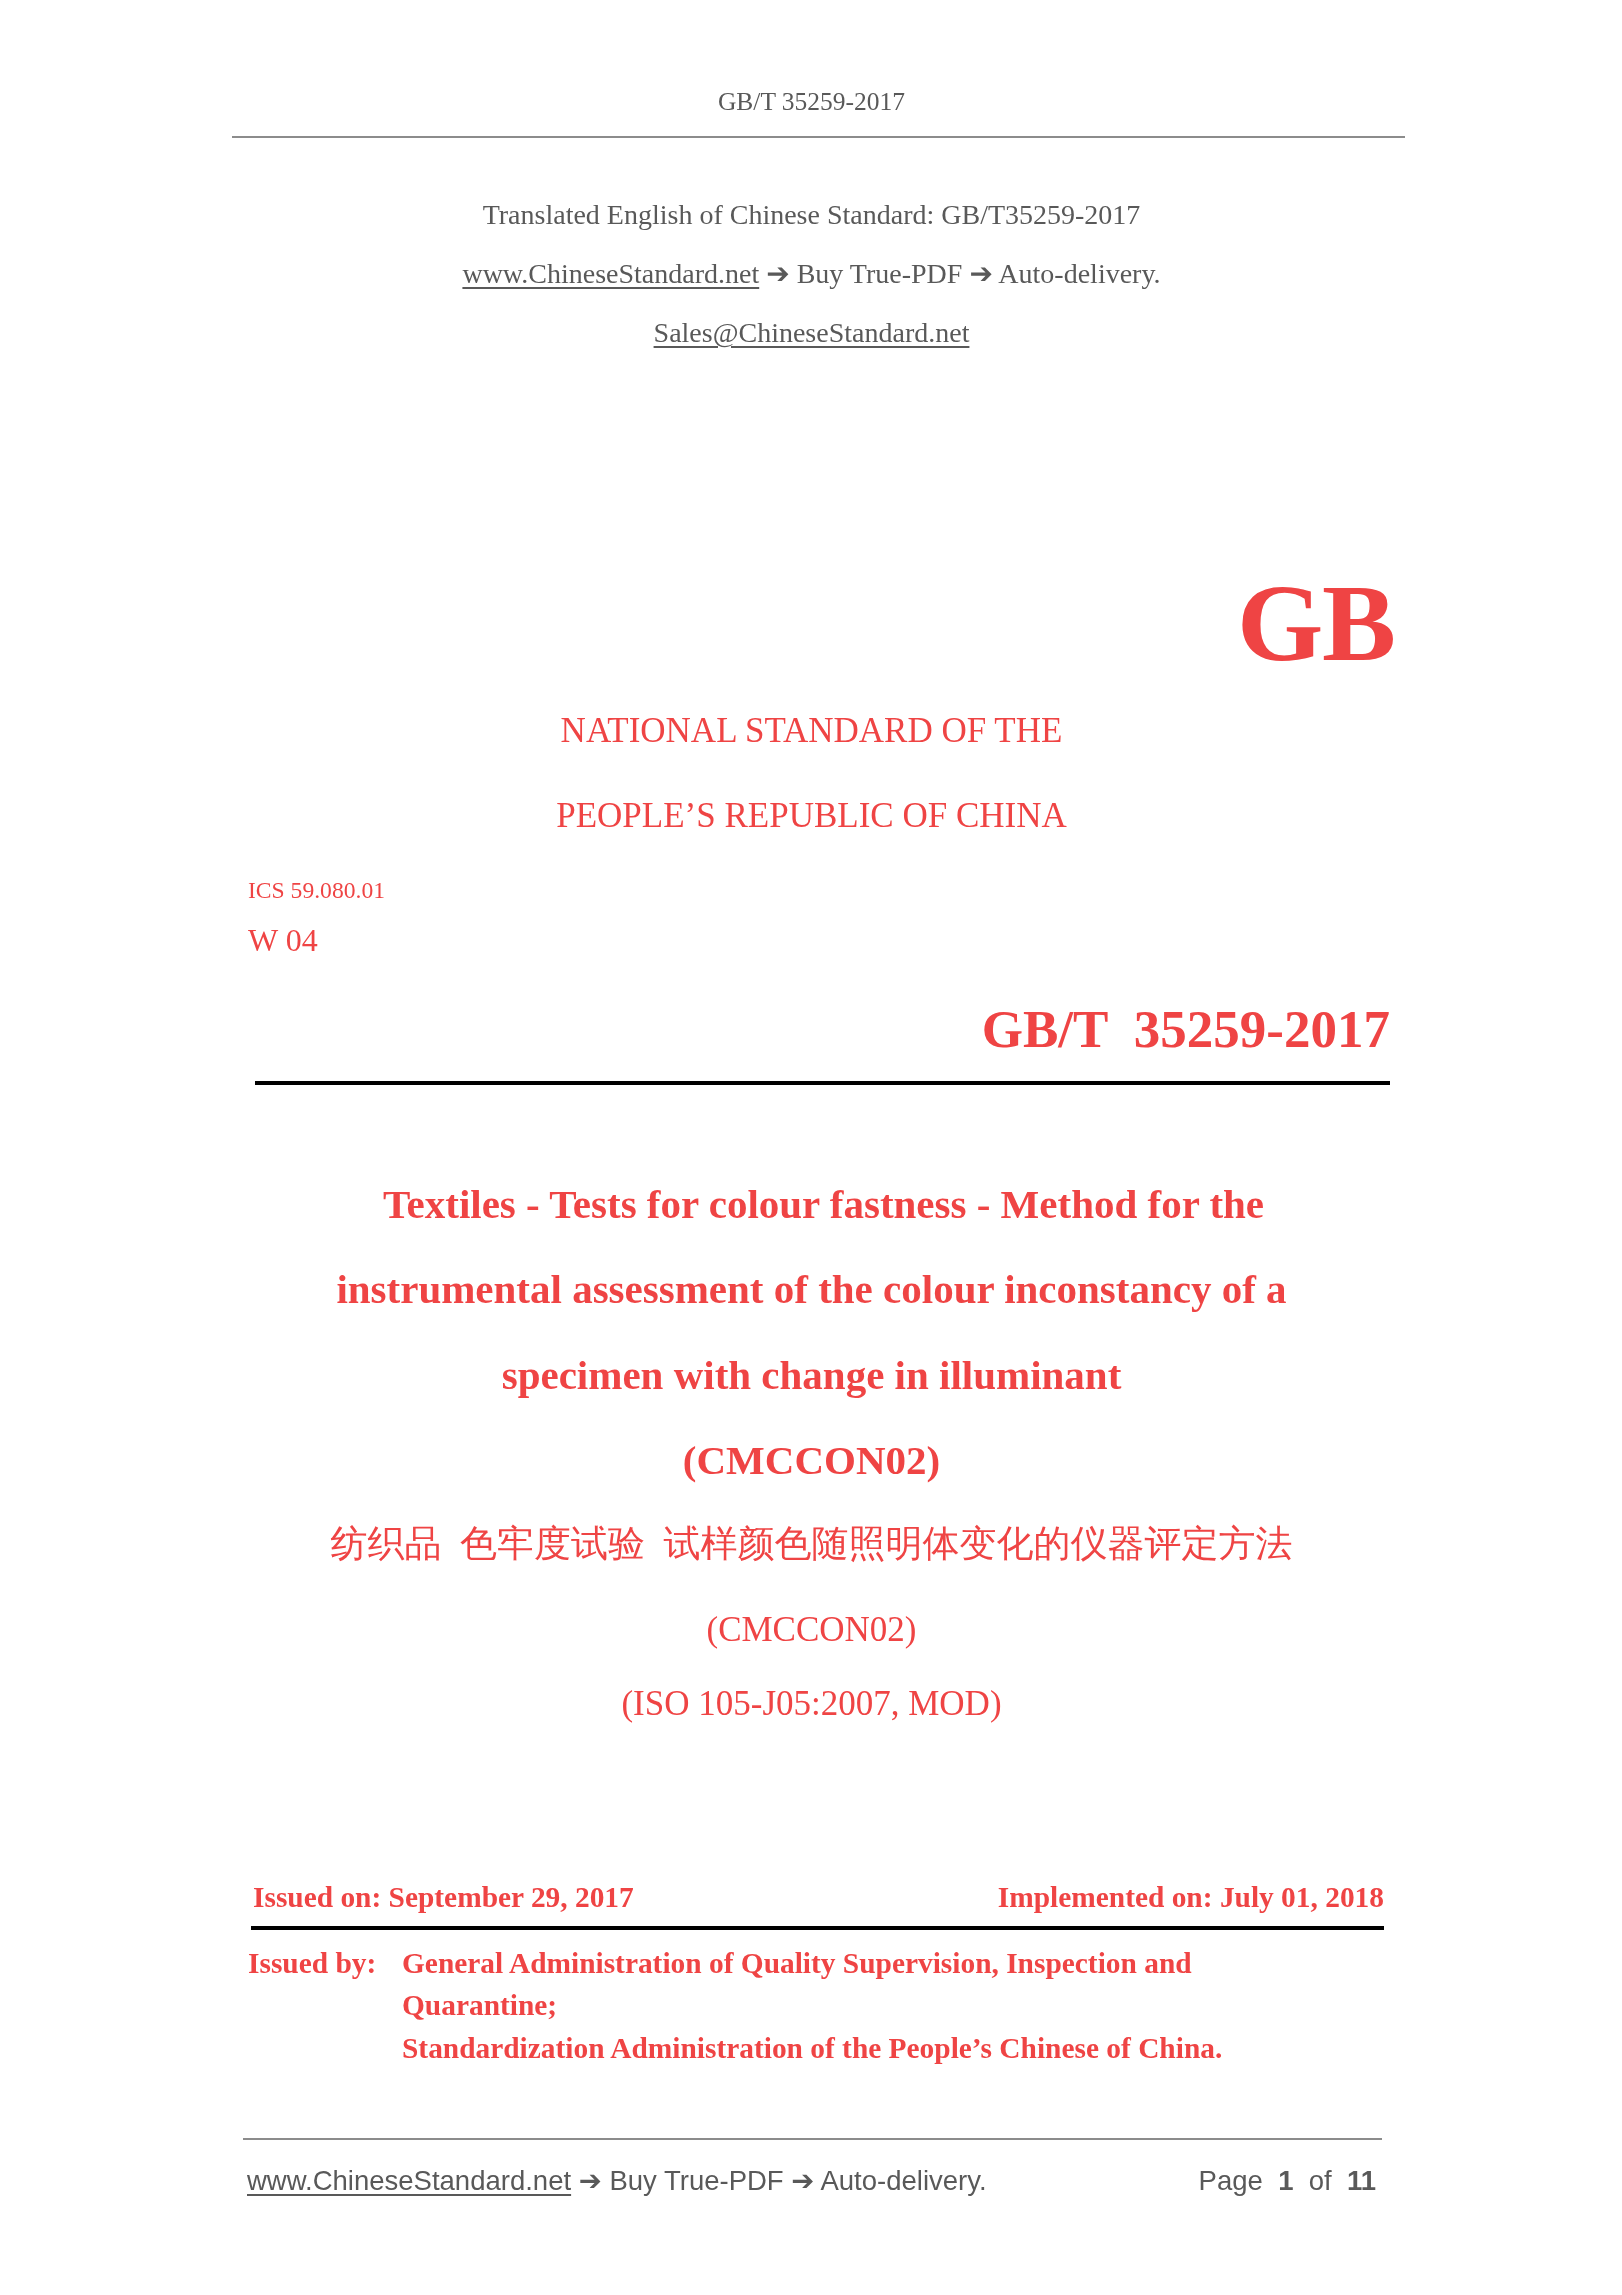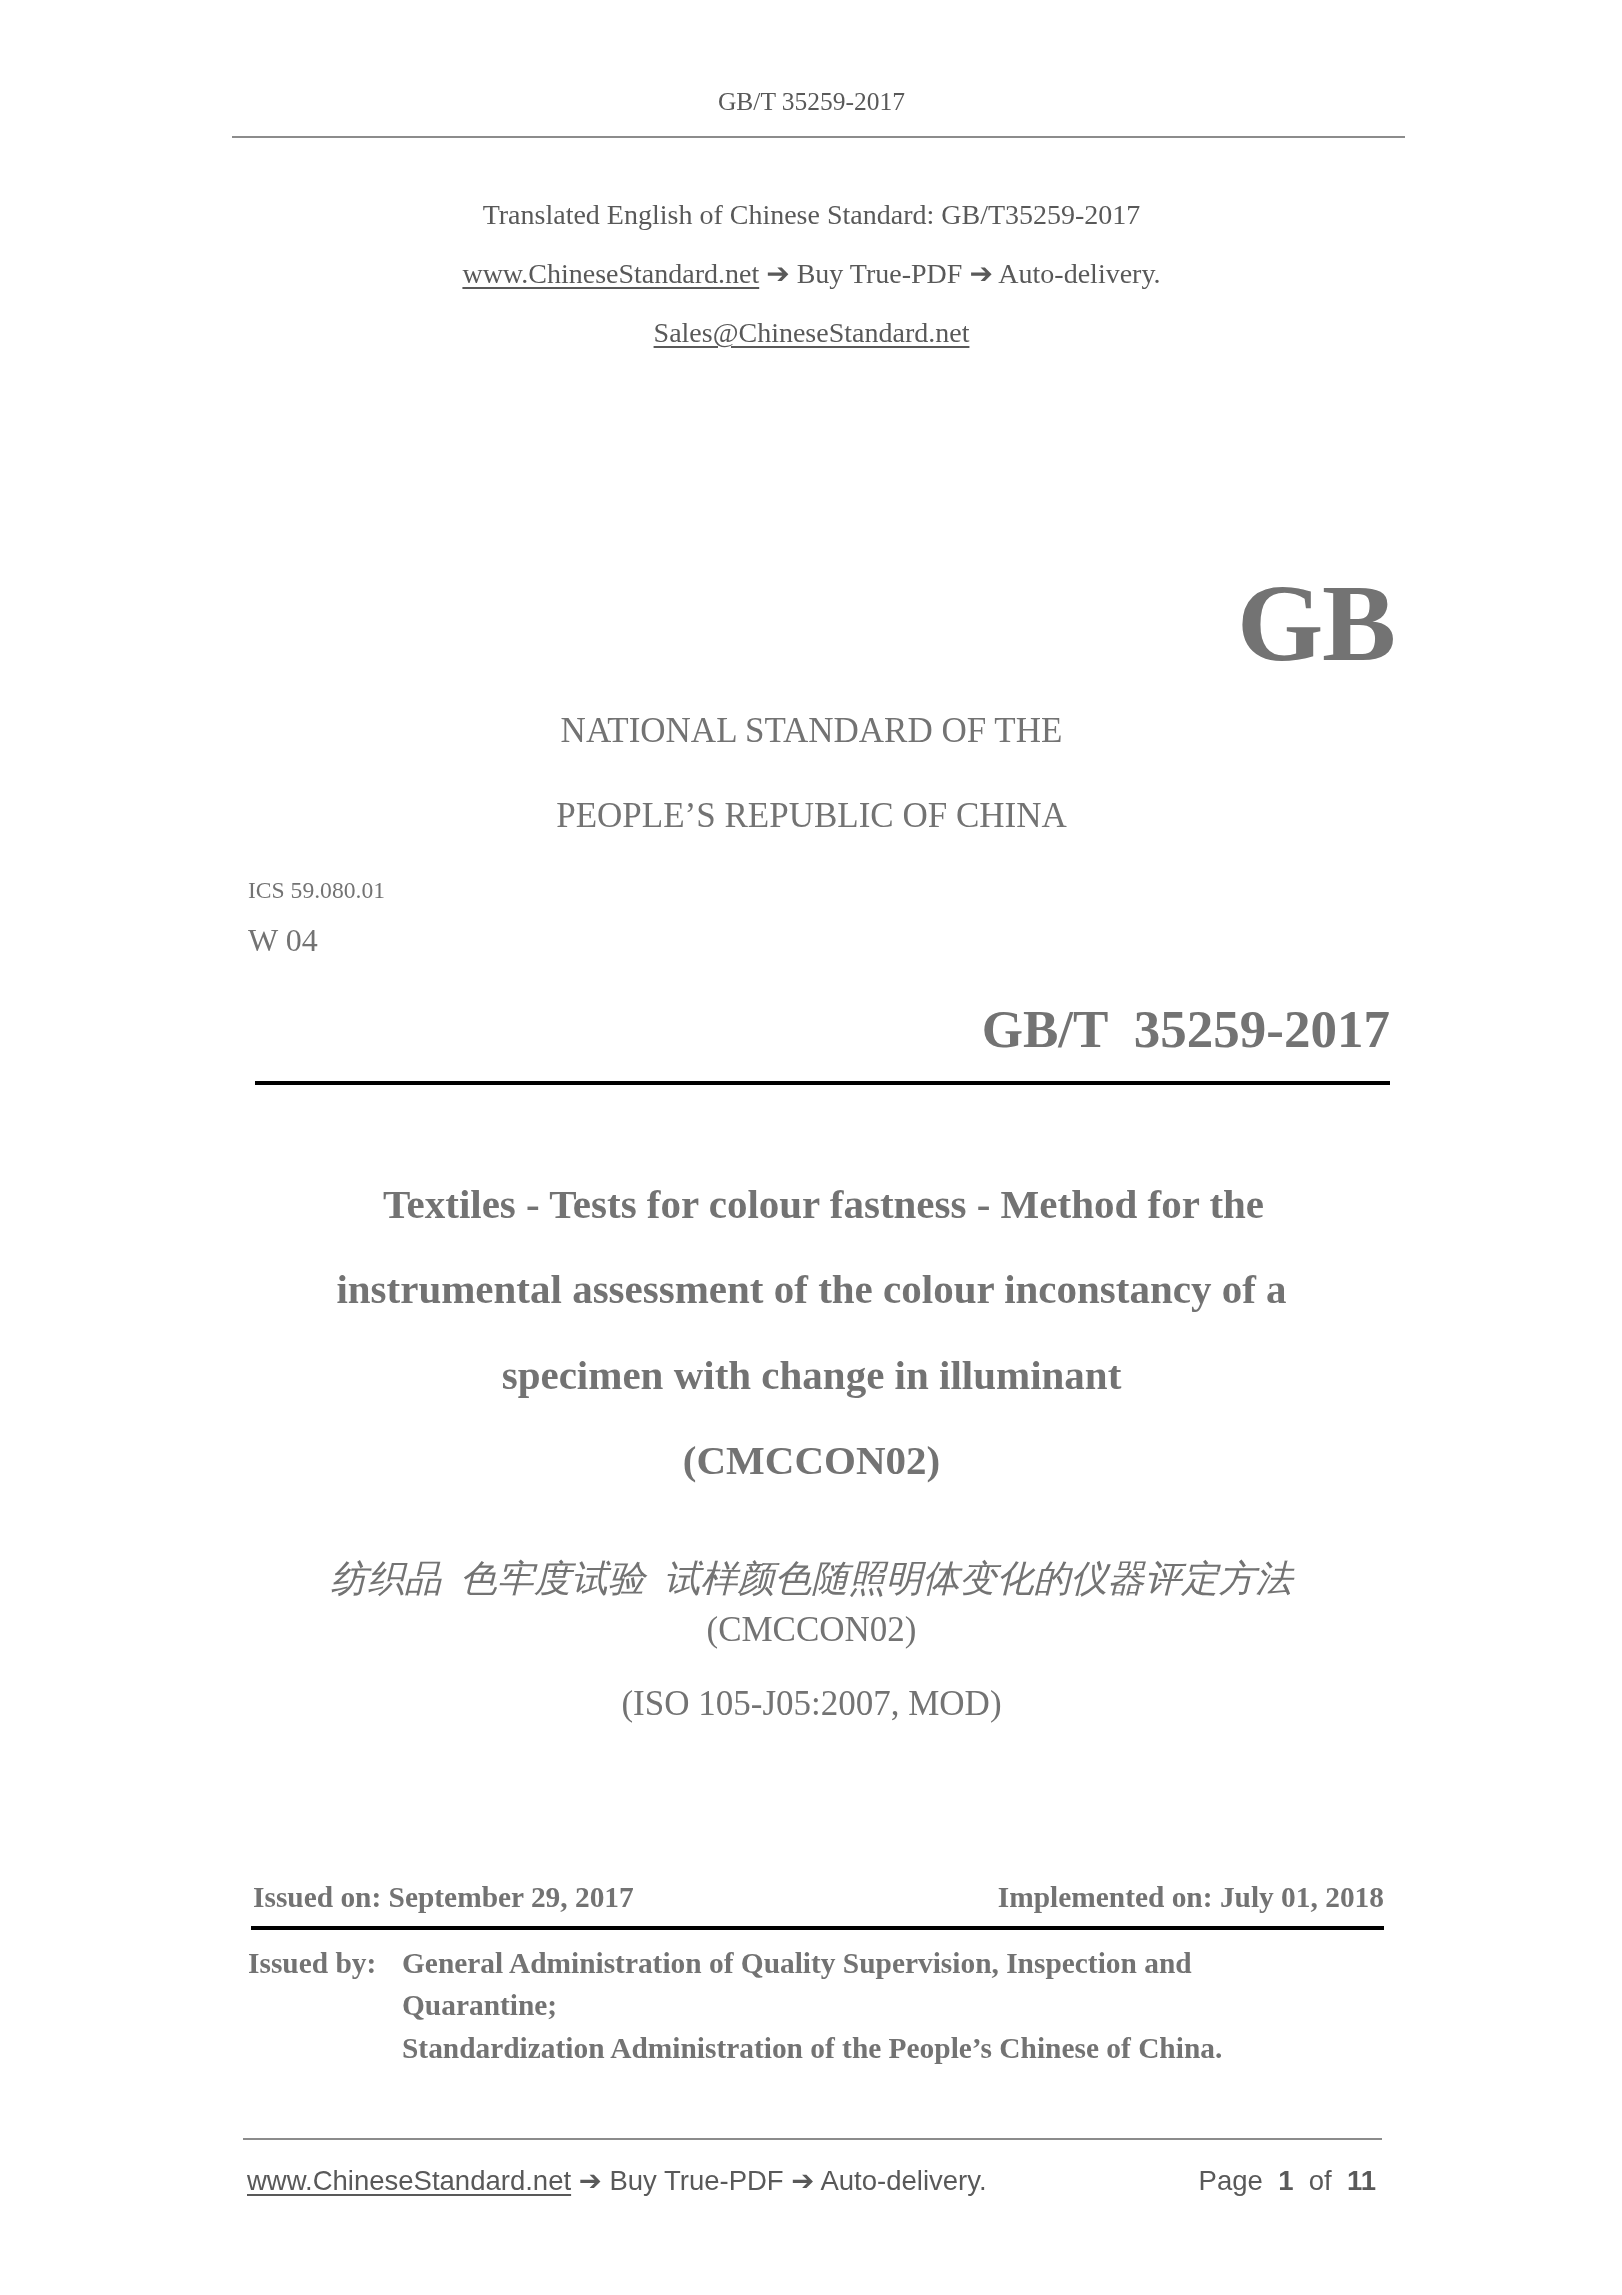--- a/index.html
+++ b/index.html
@@ -2,21 +2,21 @@
 <html style="font-size:10.5px"><head>
   <meta charset="utf-8">
   <style>
     html, body { margin: 0; padding: 0; background: #ffffff; }
     body { width: 1623px; height: 2295px; position: relative; overflow: hidden; }
     .abs { position: absolute; white-space: nowrap; line-height: 1; }
     .serif { font-family: "Liberation Serif", "DejaVu Serif", serif; }
     .sans { font-family: "Liberation Sans", "DejaVu Sans", sans-serif; }
     .center { left: 0; width: 1623px; text-align: center; }
     .gray { color: #595959; }
-    .black { color: #737373; }
+    .black { color: #ef4444; }
     .bold { font-weight: bold; }
     .rule { position: absolute; }
     .link { text-decoration: underline; text-decoration-thickness: 2px; text-underline-offset: 3.9px; cursor: pointer; }
     .arrow { display: inline-block; }
     .page-num { font-weight: bold; }
   </style>
 </head>
 <body>
 
 <div class="abs serif gray center" style="top:89px; font-size:25.5px;">GB/T 35259-2017</div>
@@ -45,21 +45,21 @@
 <div class="abs serif black" style="left:248px; top:924px; font-size:32px;">W 04</div>
 
 <div class="abs serif black bold" style="right:233px; top:1003px; font-size:53px; white-space:pre;">GB/T  35259-2017</div>
 <div class="rule" style="left:255px; top:1081px; width:1135px; height:3.9px; background:#000;"></div>
 
 <div class="abs serif black bold center" style="top:1184px; font-size:41px;padding-left:12px;">Textiles - Tests for colour fastness - Method for the</div>
 <div class="abs serif black bold center" style="top:1269px; font-size:41px;">instrumental assessment of the colour inconstancy of a</div>
 <div class="abs serif black bold center" style="top:1355px; font-size:41px;">specimen with change in illuminant</div>
 <div class="abs serif black bold center" style="top:1440px; font-size:41px;">(CMCCON02)</div>
 
-<div class="abs serif black center" style="top:1560px; font-size:37px; white-space:pre;font-style:italic;">纺织品  色牢度试验  试样颜色随照明体变化的仪器评定方法</div>
+<div class="abs serif black center" style="top:1525px; font-size:37px; white-space:pre;">纺织品  色牢度试验  试样颜色随照明体变化的仪器评定方法</div>
 <div class="abs serif black center" style="top:1612px; font-size:35px;">(CMCCON02)</div>
 <div class="abs serif black center" style="top:1686px; font-size:35px;">(ISO 105-J05:2007, MOD)</div>
 
 <div class="abs serif black bold" style="left:253px; top:1883px; font-size:29.4px;">
   <span>Issued on:</span>
   <span>September 29, 2017</span>
 </div>
 <div class="abs serif black bold" style="right:239px; top:1883px; font-size:29.4px;">
   <span>Implemented on:</span>
   <span>July 01, 2018</span>

